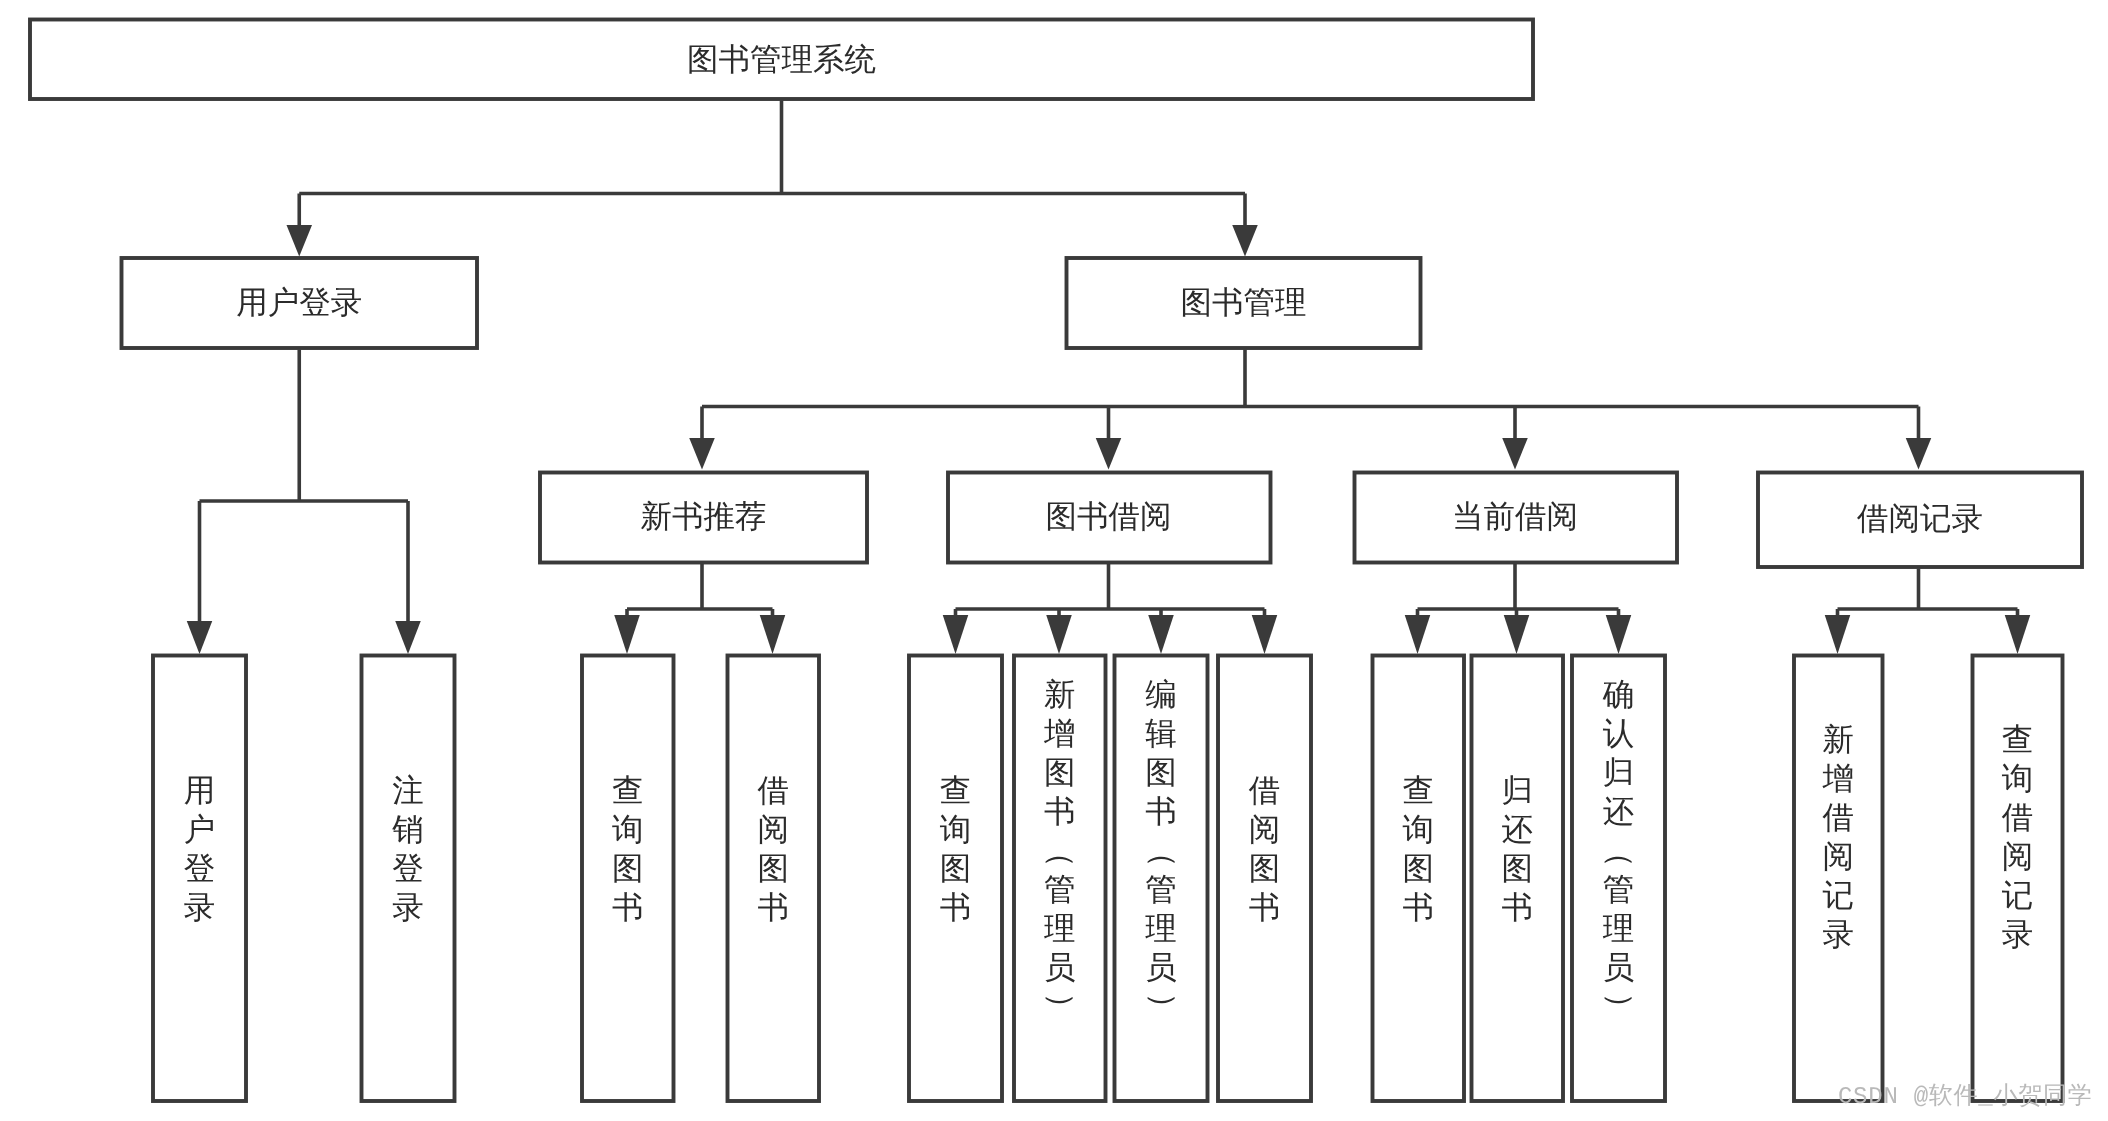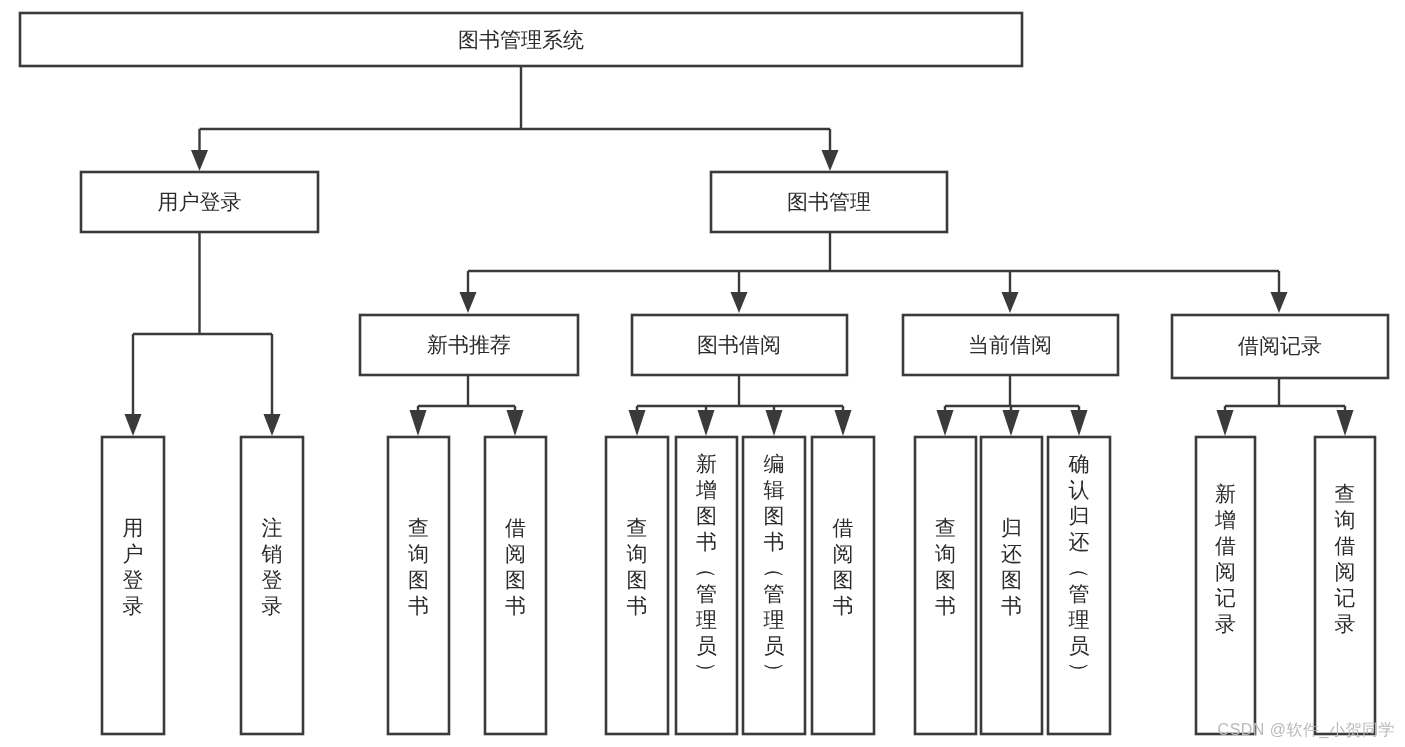--- a/index.html
+++ b/index.html
@@ -66,21 +66,21 @@
     white-space: pre;
   }
   .vchar.rot {
     display: inline-block;
     transform: rotate(90deg);
   }
   .watermark {
     position: absolute;
     right: 10px;
     bottom: 6px;
-    font-family: Liberation Sans, sans-serif;
+    font-family: Liberation Mono, monospace;
     font-size: 16px;
     color: #b9b9b9;
     letter-spacing: 0.5px;
     white-space: nowrap;
     pointer-events: none;
   }
 </style>
 </head>
 <body>
 

